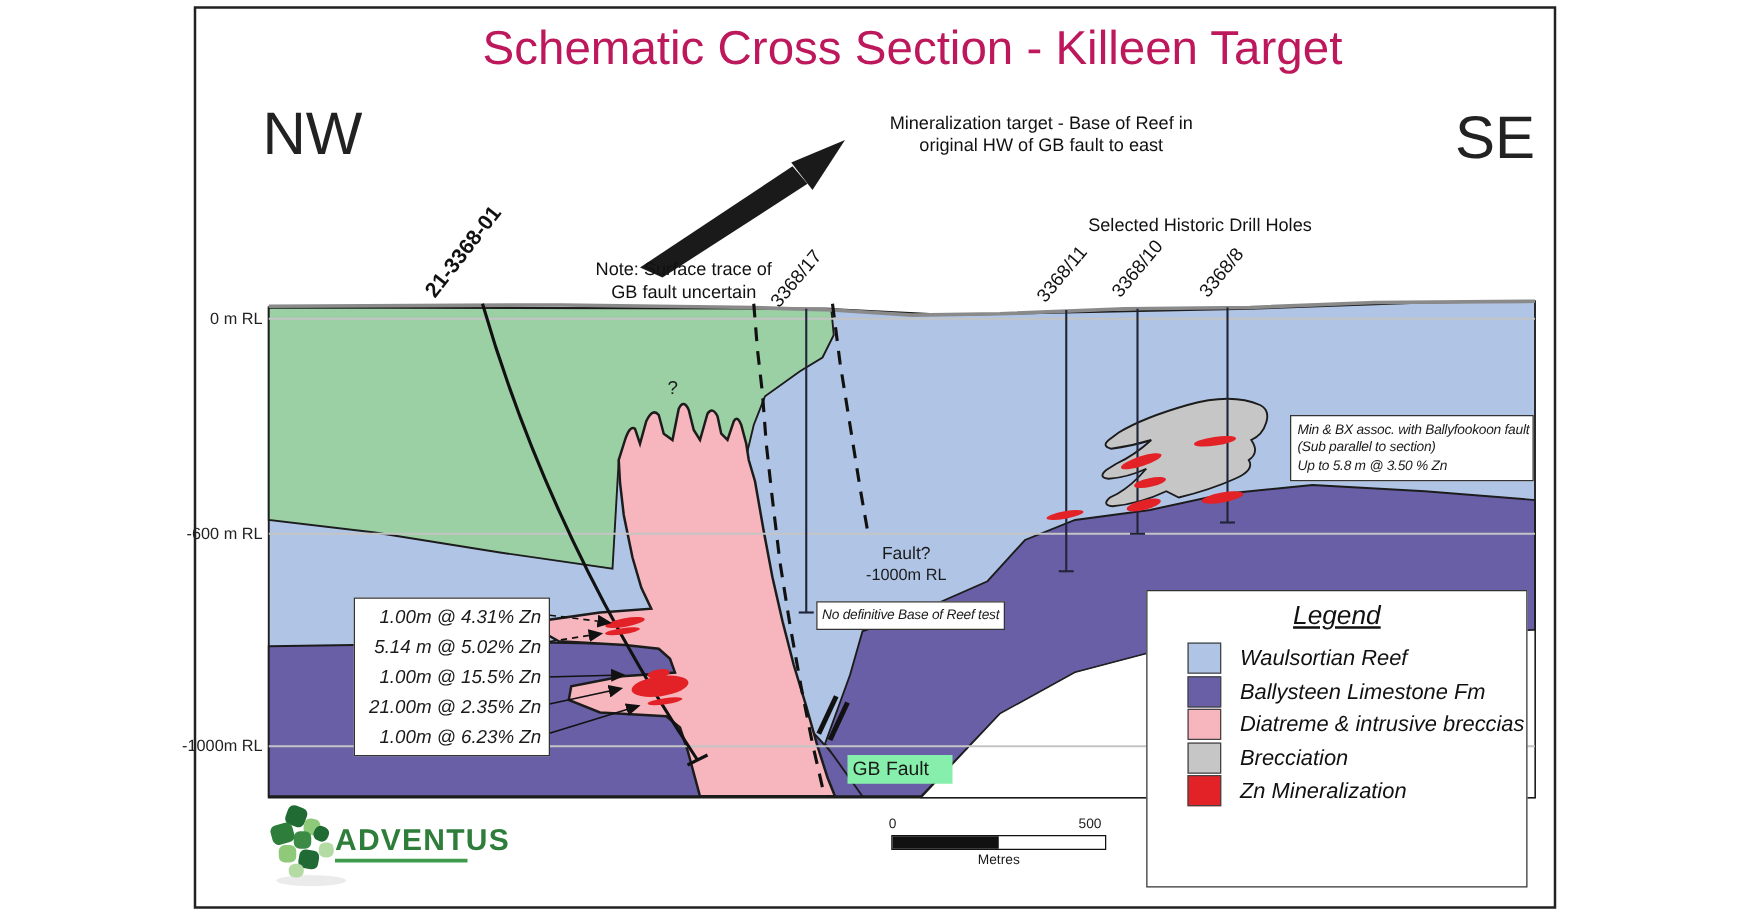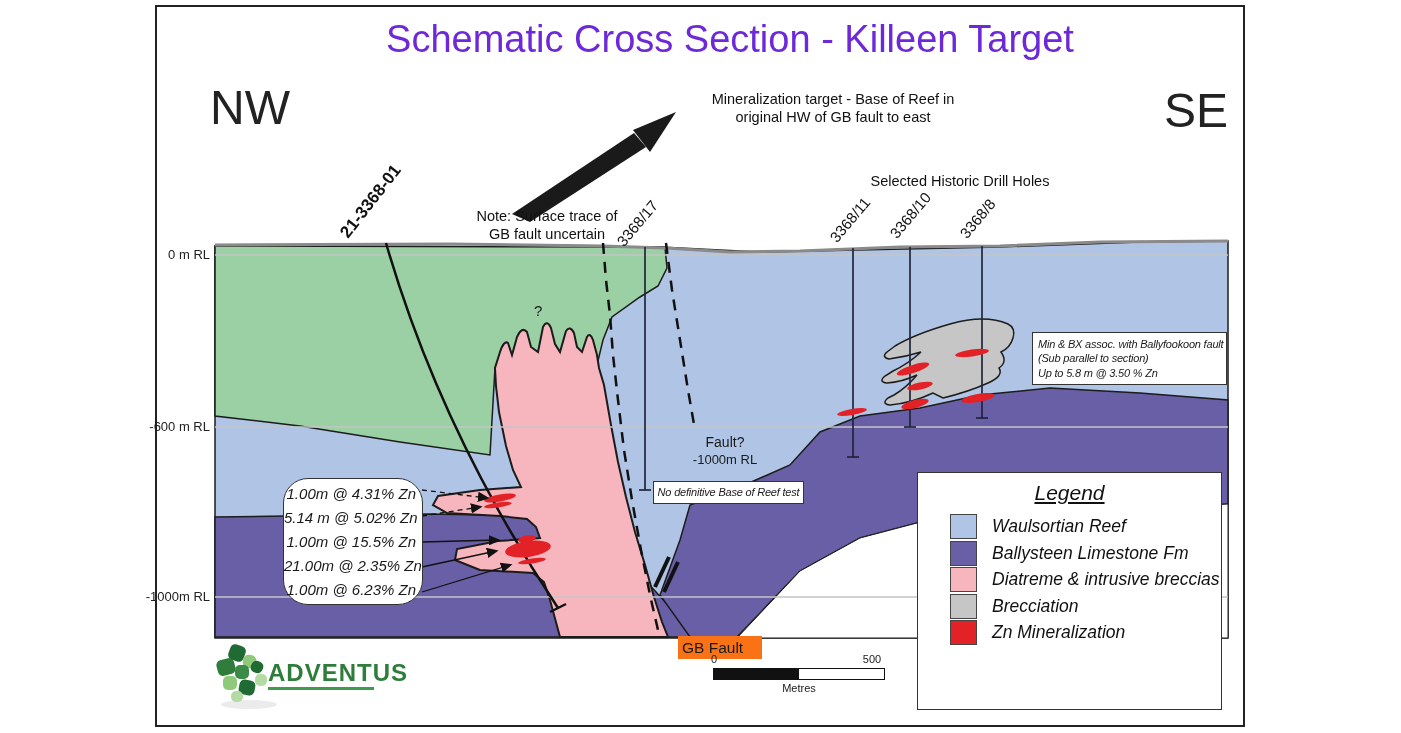--- a/index.html
+++ b/index.html
@@ -1,33 +1,33 @@
 <!DOCTYPE html>
 <html><head>
 <meta charset="utf-8">
 <style>
   html,body{margin:0;padding:0;background:#ffffff;}
   .stage{position:relative;width:1401px;height:733px;background:#ffffff;overflow:hidden;
          font-family:"Liberation Sans","DejaVu Sans",sans-serif;color:#1a1a1a;}
   .figure-border{position:absolute;left:155px;top:5px;width:1086px;height:718px;border:2px solid #222;}
   .abs{position:absolute;}
   .geo{position:absolute;left:0;top:0;}
-  .title{left:280px;top:18px;width:900px;text-align:center;font-size:38px;letter-spacing:0px;color:#6d28d9;}
+  .title{left:280px;top:18px;width:900px;text-align:center;font-size:38px;letter-spacing:0px;color:#be185d;}
   .corner{font-size:48px;color:#222;}
   .small-center{text-align:center;font-size:14.5px;line-height:1.25;color:#111;}
   .rotlab{transform-origin:0 100%;transform:rotate(-50deg);white-space:nowrap;font-size:15px;color:#111;height:18px;line-height:18px;}
   .rotlab.bold{font-weight:bold;font-size:17px;transform:rotate(-52deg);height:20px;line-height:20px;}
   .elev{width:80px;text-align:right;font-size:13px;color:#222;}
   .box{background:#fff;border:1.5px solid #333;font-style:italic;}
-  .intercepts{left:283px;top:478px;width:140px;height:127px;display:flex;flex-direction:column;justify-content:space-around;padding:2px 0;box-sizing:border-box;border-radius:25px;}
+  .intercepts{left:283px;top:478px;width:157px;height:127px;display:flex;flex-direction:column;justify-content:space-around;padding:2px 0;box-sizing:border-box;}
   .intercepts div{text-align:right;padding-right:6px;font-size:15px;white-space:nowrap;}
   .noreef{left:653px;top:481px;width:149px;height:21px;line-height:21px;text-align:center;font-size:11px;letter-spacing:-0.2px;border-width:1.2px;white-space:nowrap;}
   .minbx{left:1032px;top:332px;width:195px;box-sizing:border-box;padding:4px 5px;font-size:11px;letter-spacing:-0.2px;line-height:1.3;border-width:1.2px;}
   .minbx div{white-space:nowrap;}
-  .gbfault{left:678px;top:636px;width:80px;height:23px;line-height:23px;background:#f97316;font-size:15.5px;padding-left:4px;}
+  .gbfault{left:678px;top:604px;width:80px;height:23px;line-height:23px;background:#86efac;font-size:15.5px;padding-left:4px;}
   .faultq{left:695px;top:434px;width:60px;text-align:center;font-size:14px;}
   .faultd{left:683px;top:452px;width:84px;text-align:center;font-size:13px;}
   .qmark{left:534px;top:302px;font-size:15px;}
   .legend{left:917px;top:472px;width:305px;height:238px;box-sizing:border-box;}
   .legend-title{margin-top:8px;text-align:center;font-size:21px;text-decoration:underline;color:#111;}
   .legend-items{margin-top:9px;margin-left:32px;display:flex;flex-direction:column;gap:1.5px;}
   .legend-row{display:flex;align-items:center;height:25px;}
   .swatch{width:25px;height:23px;border:1.5px solid #444;margin-right:15px;flex:0 0 auto;}
   .legend-label{font-size:17.5px;color:#111;white-space:nowrap;}
   .scale-num{font-size:11px;color:#222;}

